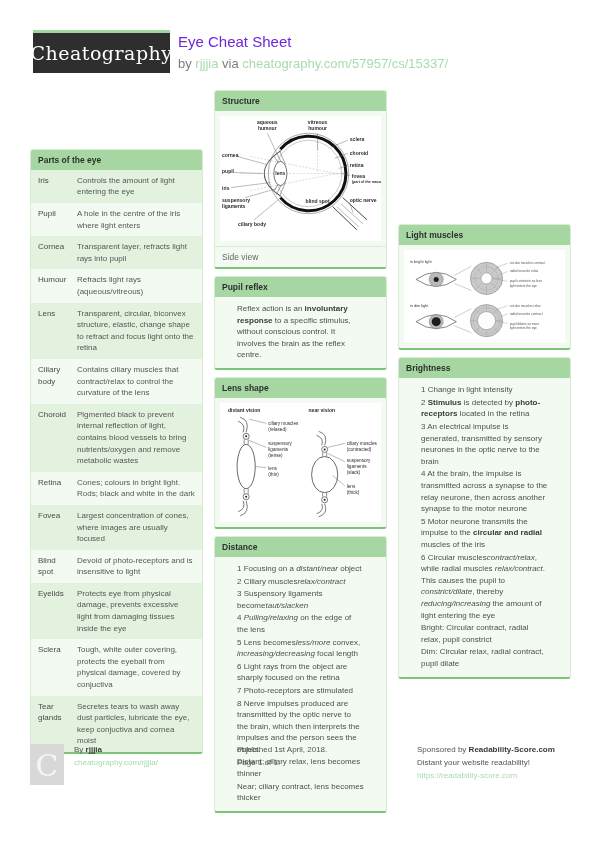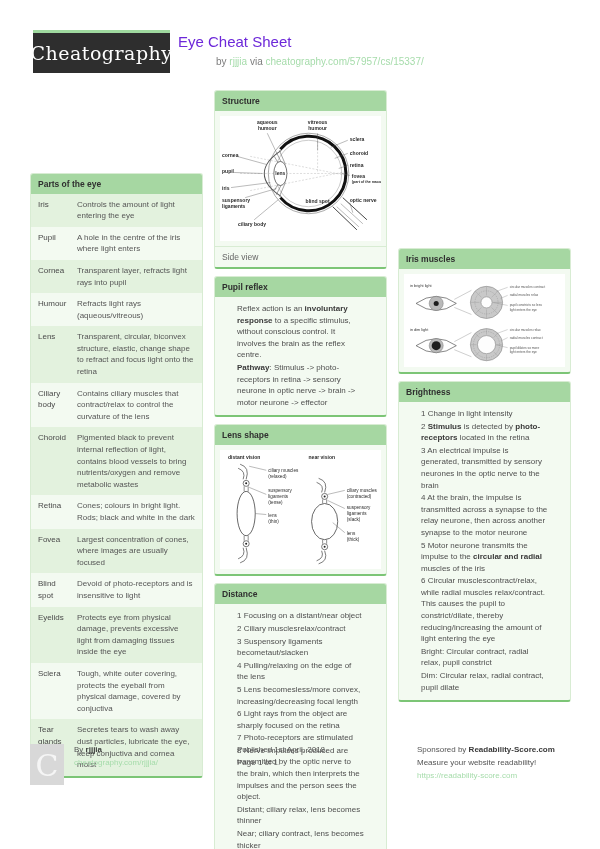--- a/index.html
+++ b/index.html
@@ -12,36 +12,36 @@
   .logo-box {
     position:absolute; left:33px; top:30px; width:137px; height:43px;
     background:#2e2e2e; border-top:3px solid #9fd99f;
     display:flex; align-items:center; justify-content:center;
   }
   .logo-text {
     font-family:"DejaVu Serif", serif; color:#fdfdfd; font-size:19px; letter-spacing:0.5px;
   }
   .title-block { position:absolute; left:178px; top:33px; }
   .sheet-title { font-size:15px; color:#6d28d9; font-weight:normal; }
-  .byline { margin-top:6px; font-size:10px; color:#7d7d7d;margin-left:38px; }
+  .byline { margin-top:6px; font-size:13px; color:#7d7d7d; }
   .byline a, .glink { color:#a6dcab; text-decoration:none; }
   
   .cols { position:absolute; left:30px; top:90px; width:541px; display:flex; gap:11px; align-items:center; }
   .col { width:173px; display:flex; flex-direction:column; gap:7px; }
   .card {
     background:#f3faf1; border:1px solid #d8ecd3; border-bottom:2px solid #7cc576;
     border-radius:3px; overflow:hidden; width:100%;
   }
   .card-h {
     background:#a6d7a2; padding:5px 7px; font-size:8.5px; font-weight:bold; color:#2f2f2f;
   }
   .card-b { padding:6px 22px; font-size:8px; color:#4f4f4f; line-height:1.45; }
   .tline { margin-bottom:1px; }
   .tline .b { font-weight:bold; color:#3a3a3a; }
-  .tline .i { }
+  .tline .i { font-style:italic; }
   .imgbox { background:#ffffff; margin:5px; }
   .caption { border-top:1px solid #d8ecd3; padding:5px 7px; font-size:8.5px; color:#666; background:#f3faf1; }
   
   .trow { display:flex; font-size:8px; line-height:1.45; }
   .trow.odd { background:#e3f2de; }
   .trow.even { background:#f3faf1; }
   .tkey { width:44px; padding:5px 3px 5px 7px; color:#4a4a4a; flex-shrink:0; }
   .tval { flex:1; padding:5px 7px 5px 2px; color:#565656; }
   
   svg text { font-family:"Liberation Sans", sans-serif; fill:#2b2b2b; }
@@ -201,21 +201,20 @@
             <text x="97" y="86" text-anchor="middle" class="dlbl">blind spot</text>
           </svg>
         </div>
         <div class="caption">Side view</div>
       </div>
 
       <div class="card">
         <div class="card-h">Pupil reflex</div>
         <div class="card-b">
             <div class="tline"><span>Reflex action is an </span><span class="b">involuntary response</span><span> to a specific stimulus, without conscious control. It involves the brain as the reflex centre.</span></div>
-            <div class="tline"><span class="b">Pathway</span><span>: Stimulus -&gt; photo-receptors in retina -&gt; sensory neurone in optic nerve -&gt; brain -&gt; motor neurone -&gt; effector</span></div>
           </div>
       </div>
 
       <div class="card">
         <div class="card-h">Lens shape</div>
         <div class="imgbox">
           <svg viewBox="0 0 160 114" width="161" height="115">
 
             <text x="8" y="9" class="llbl-b">distant vision</text>
             <path d="M 20,14 Q 30,17 26,29 M 18,18 Q 26,21 23,29" fill="none" stroke="#444" stroke-width="0.7"></path>
@@ -272,21 +271,21 @@
             <div class="tline"><span>Distant; ciliary relax, lens becomes thinner</span></div>
             <div class="tline"><span>Near; ciliary contract, lens becomes thicker</span></div>
           </div>
       </div>
 
     </div>
 
     <div class="col">
 
       <div class="card">
-        <div class="card-h">Iris muscles</div>
+        <div class="card-h">Light muscles</div>
         <div class="imgbox">
           <svg viewBox="0 0 160 88" width="161" height="89">
 
             <text x="6" y="13" class="ilbl-t">in bright light</text>
             <path d="M 12,29 Q 32,15 52,29 Q 32,43 12,29 Z" fill="none" stroke="#555" stroke-width="0.7"></path>
             <circle cx="32" cy="29" r="7" fill="#b9b9b9" stroke="#666" stroke-width="0.4"></circle>
             <circle cx="32" cy="29" r="2.5" fill="#1d1d1d"></circle>
             <path d="M 50,25 L 67,16 M 50,33 L 67,40" stroke="#888" stroke-width="0.4"></path>
             <circle cx="82" cy="28" r="16" fill="#c9c9c9" stroke="#777" stroke-width="0.5"></circle>
             <circle cx="82" cy="28" r="11.5" fill="none" stroke="#9a9a9a" stroke-width="0.5" stroke-dasharray="1.4,1"></circle>
@@ -344,18 +343,18 @@
     </div>
     <div class="f-col2">
       <div>Published 1st April, 2018.</div>
       <div>Page 1 of 1.</div>
     </div>
     <div class="f-col3">
       <div>
         <span>Sponsored by</span>
         <span class="b">Readability-Score.com</span>
       </div>
-      <div>Measure your website readability!</div>
+      <div>Distant your website readability!</div>
       <div><a href="#">https://readability-score.com</a></div>
     </div>
   </div>
 
 </div>
 
 </body></html>

